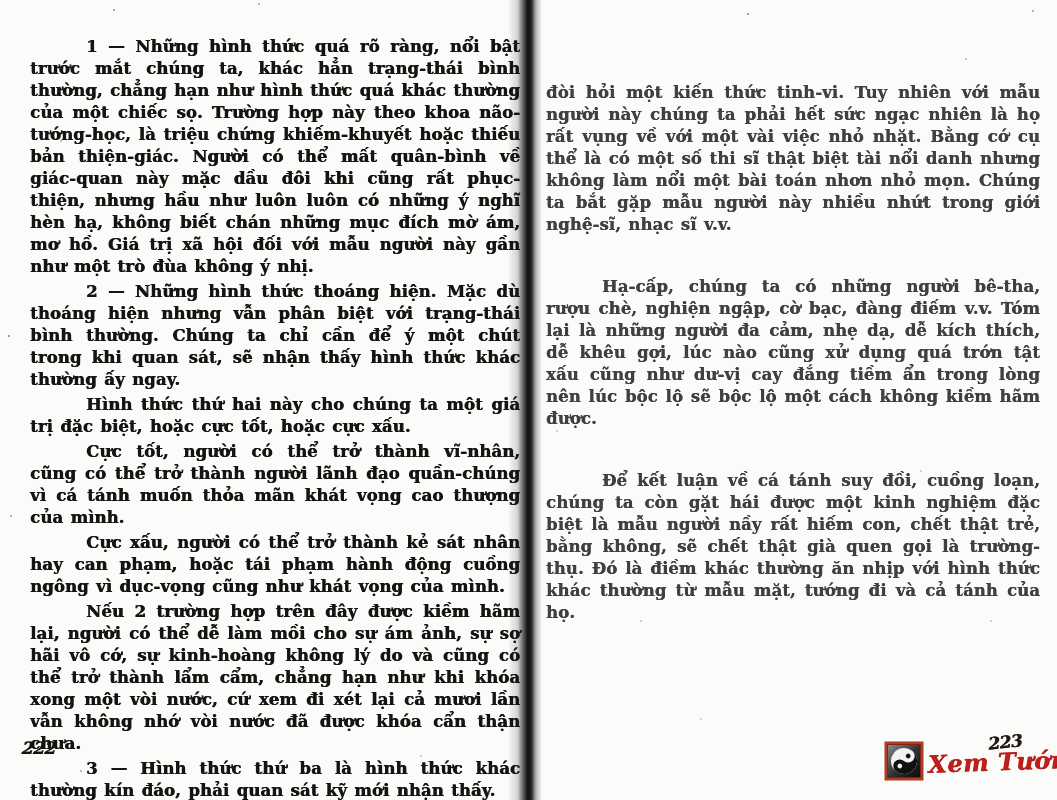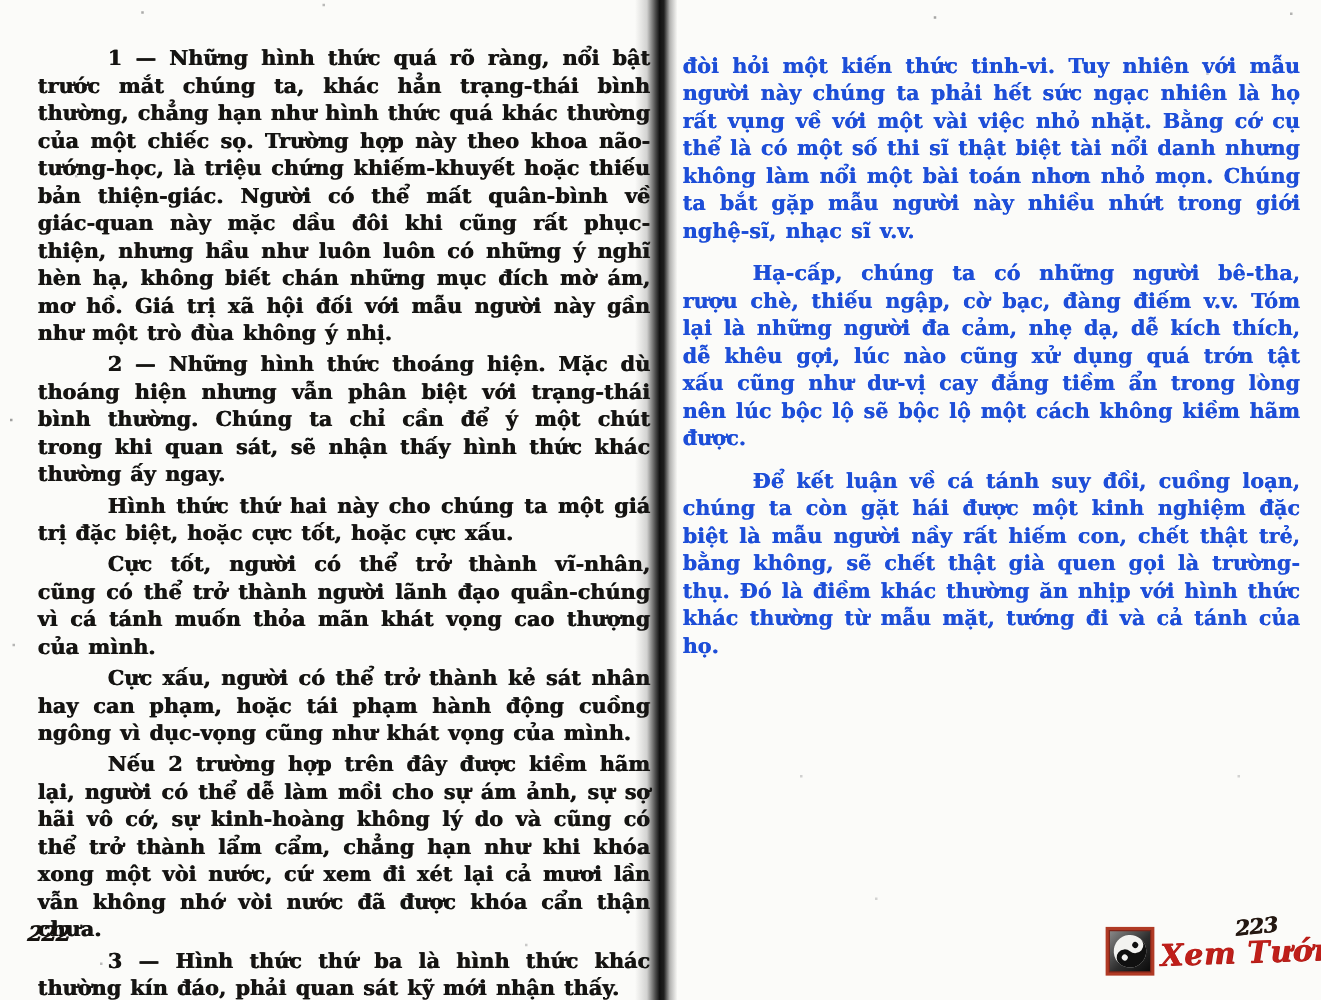--- a/index.html
+++ b/index.html
@@ -27,21 +27,21 @@
   .page { position: absolute; color:#151412; }
   .page-left  { left: 30px;  top: 36px; width: 490px; }
   .page-right { left: 546px; top: 42px; width: 494px; }
   .para {
     margin: 0 0 3px 0;
     font-size: 16.5px; line-height: 22px; font-weight: 700;
     text-align: justify; text-indent: 56px;
     letter-spacing: 0.1px; word-spacing: 1.5px;
   }
   .page-left .para { text-shadow: 0.6px 0 0 currentColor; }
-  .page-right .para { margin-bottom: 12px; color:#1d4ed8; text-shadow: 0.3px 0 0 currentColor; }
+  .page-right .para { margin-bottom: 12px; color:#404040; text-shadow: 0.3px 0 0 currentColor; margin-top: 40px; }
   .no-indent { text-indent: 0; }
   
   .gutter {
     position: absolute; left: 508px; top: 0; width: 34px; height: 800px;
     background: linear-gradient(to right,
       rgba(25,25,25,0) 0%, rgba(25,25,25,0.18) 28%,
       rgba(18,18,18,0.75) 48%, #111 58%, rgba(12,12,12,0.92) 68%,
       rgba(40,40,40,0.35) 82%, rgba(255,255,255,0) 100%);
   }
   .pagenum {
@@ -79,21 +79,21 @@
     <p class="para">Cực xấu, người có thể trở thành kẻ sát nhân hay can phạm, hoặc tái phạm hành động cuồng ngông vì dục-vọng cũng như khát vọng của mình.</p>
     <p class="para">Nếu 2 trường hợp trên đây được kiềm hãm lại, người có thể dễ làm mồi cho sự ám ảnh, sự sợ hãi vô cớ, sự kinh-hoàng không lý do và cũng có thể trở thành lẩm cẩm, chẳng hạn như khi khóa xong một vòi nước, cứ xem đi xét lại cả mươi lần vẫn không nhớ vòi nước đã được khóa cẩn thận chưa.</p>
     <p class="para">3 — Hình thức thứ ba là hình thức khác thường kín đáo, phải quan sát kỹ mới nhận thấy.</p>
 
   </div>
 
   <div class="gutter"></div>
 
   <div class="page page-right">
     <p class="para no-indent">đòi hỏi một kiến thức tinh-vi. Tuy nhiên với mẫu người này chúng ta phải hết sức ngạc nhiên là họ rất vụng về với một vài việc nhỏ nhặt. Bằng cớ cụ thể là có một số thi sĩ thật biệt tài nổi danh nhưng không làm nổi một bài toán nhơn nhỏ mọn. Chúng ta bắt gặp mẫu người này nhiều nhứt trong giới nghệ-sĩ, nhạc sĩ v.v.</p>
-    <p class="para">Hạ-cấp, chúng ta có những người bê-tha, rượu chè, thiếu ngập, cờ bạc, đàng điếm v.v. Tóm lại là những người đa cảm, nhẹ dạ, dễ kích thích, dễ khêu gợi, lúc nào cũng xử dụng quá trớn tật xấu cũng như dư-vị cay đắng tiềm ẩn trong lòng nên lúc bộc lộ sẽ bộc lộ một cách không kiềm hãm được.</p>
+    <p class="para">Hạ-cấp, chúng ta có những người bê-tha, rượu chè, nghiện ngập, cờ bạc, đàng điếm v.v. Tóm lại là những người đa cảm, nhẹ dạ, dễ kích thích, dễ khêu gợi, lúc nào cũng xử dụng quá trớn tật xấu cũng như dư-vị cay đắng tiềm ẩn trong lòng nên lúc bộc lộ sẽ bộc lộ một cách không kiềm hãm được.</p>
     <p class="para">Để kết luận về cá tánh suy đồi, cuồng loạn, chúng ta còn gặt hái được một kinh nghiệm đặc biệt là mẫu người nầy rất hiếm con, chết thật trẻ, bằng không, sẽ chết thật già quen gọi là trường-thụ. Đó là điềm khác thường ăn nhịp với hình thức khác thường từ mẫu mặt, tướng đi và cả tánh của họ.</p>
   </div>
 
   <div class="pagenum pagenum-left">222</div>
   <div class="pagenum pagenum-right">223</div>
 
   <div class="watermark">
     <span class="wm-icon">
       <svg width="40" height="40" viewBox="0 0 40 40" aria-hidden="true">
         <defs>

